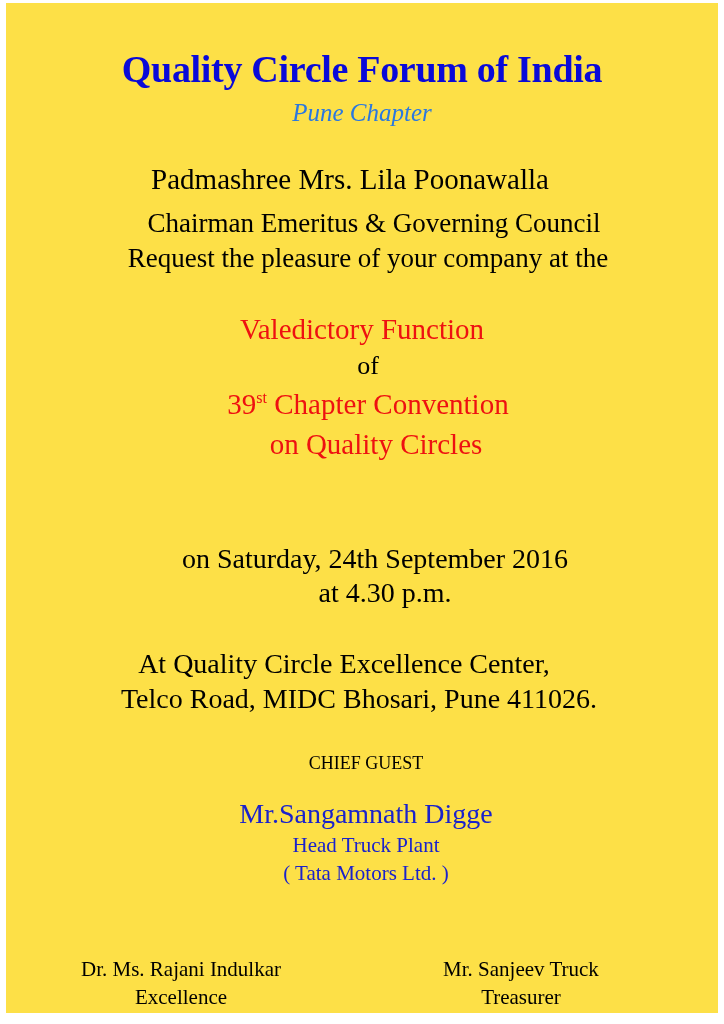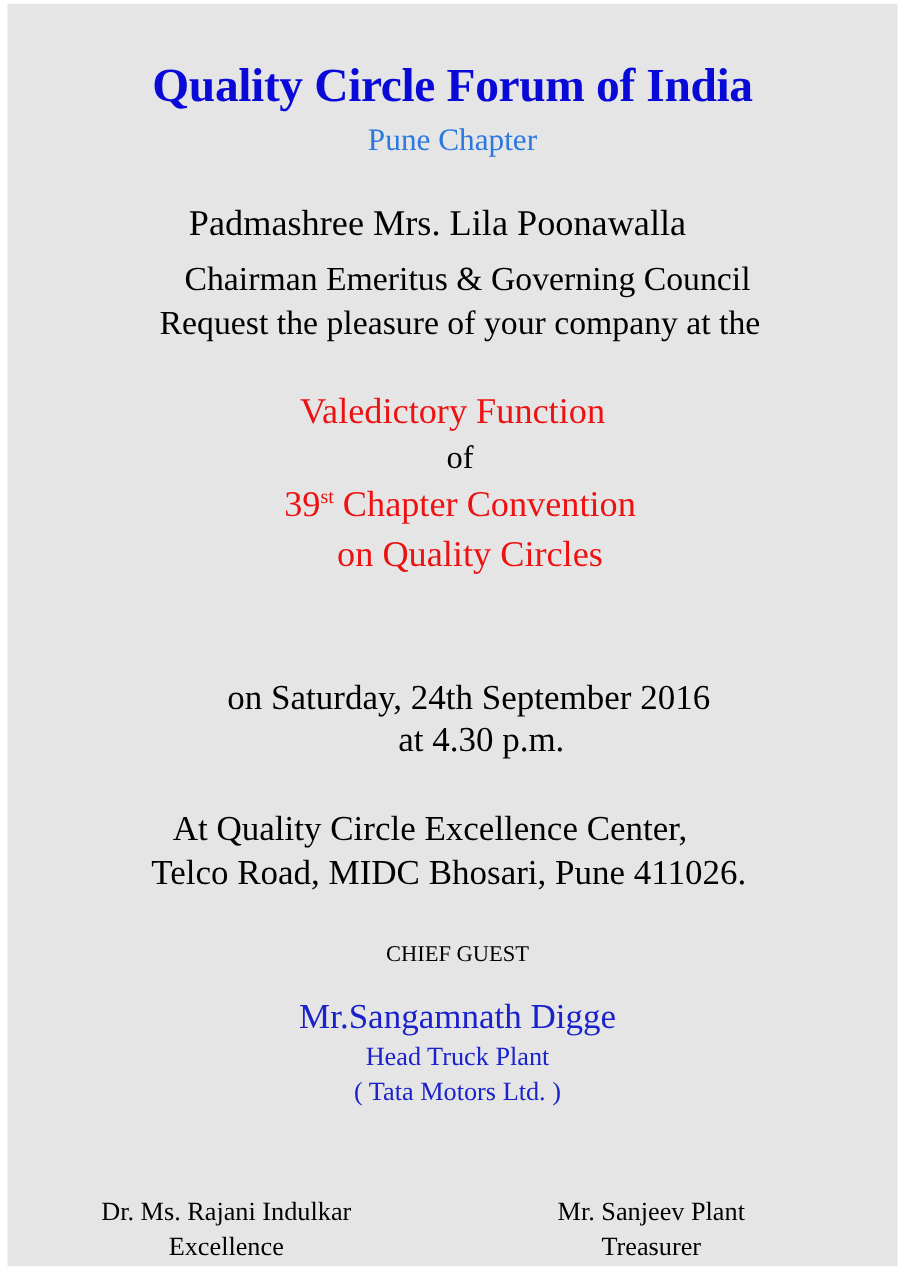--- a/index.html
+++ b/index.html
@@ -1,26 +1,26 @@
 <!DOCTYPE html>
 <html><head>
   <meta charset="utf-8">
   <style>
     html, body { margin:0; padding:0; background:#ffffff; }
     body { width:724px; height:1024px; position:relative; overflow:hidden; }
     .card {
       position:absolute; left:6px; top:3px; width:712px; height:1010px;
-      background:#e5e5e5;
+      background:#fde047;
     }
     .line {
       position:absolute; left:0; width:712px; text-align:center;
       font-family:"Liberation Serif","DejaVu Serif",serif; white-space:nowrap;
     }
     .title { top:44px; font-size:38px; font-weight:bold; color:#0a0ad8; letter-spacing:-0.3px; }
-    .subtitle { top:96px; font-size:25px; color:#2a78e0; }
+    .subtitle { top:96px; font-size:25px; color:#2a78e0;font-style:italic; }
     .host { top:160px; font-size:29px; color:#000; left:-12px; }
     .role { top:205px; font-size:27px; color:#000; left:12px; }
     .request { top:240px; font-size:27px; color:#000; left:6px; }
     .red { color:#ee1111; font-size:29px; }
     .ev1 { top:310px; }
     .of { top:348px; font-size:26px; color:#000; left:6px; }
     .ev2 { top:385px; left:6px; }
     .ev3 { top:425px; left:14px; }
     .ev4 { top:463px; left:6px; }
     sup { font-size:16px; vertical-align:super; line-height:0; }
@@ -65,16 +65,16 @@
   <div class="line cg">CHIEF GUEST</div>
   <div class="line guest">Mr.Sangamnath Digge</div>
   <div class="line guest-org">( Tata Motors Ltd. )</div>
   <div class="line guest-title">Head Truck Plant</div>
 
   <div class="sig sig1">
     <div>Dr. Ms. Rajani Indulkar</div>
     <div>Excellence</div>
   </div>
   <div class="sig sig2">
-    <div>Mr. Sanjeev Plant</div>
+    <div>Mr. Sanjeev Truck</div>
     <div>Treasurer</div>
   </div>
 </div>
 
 </body></html>

